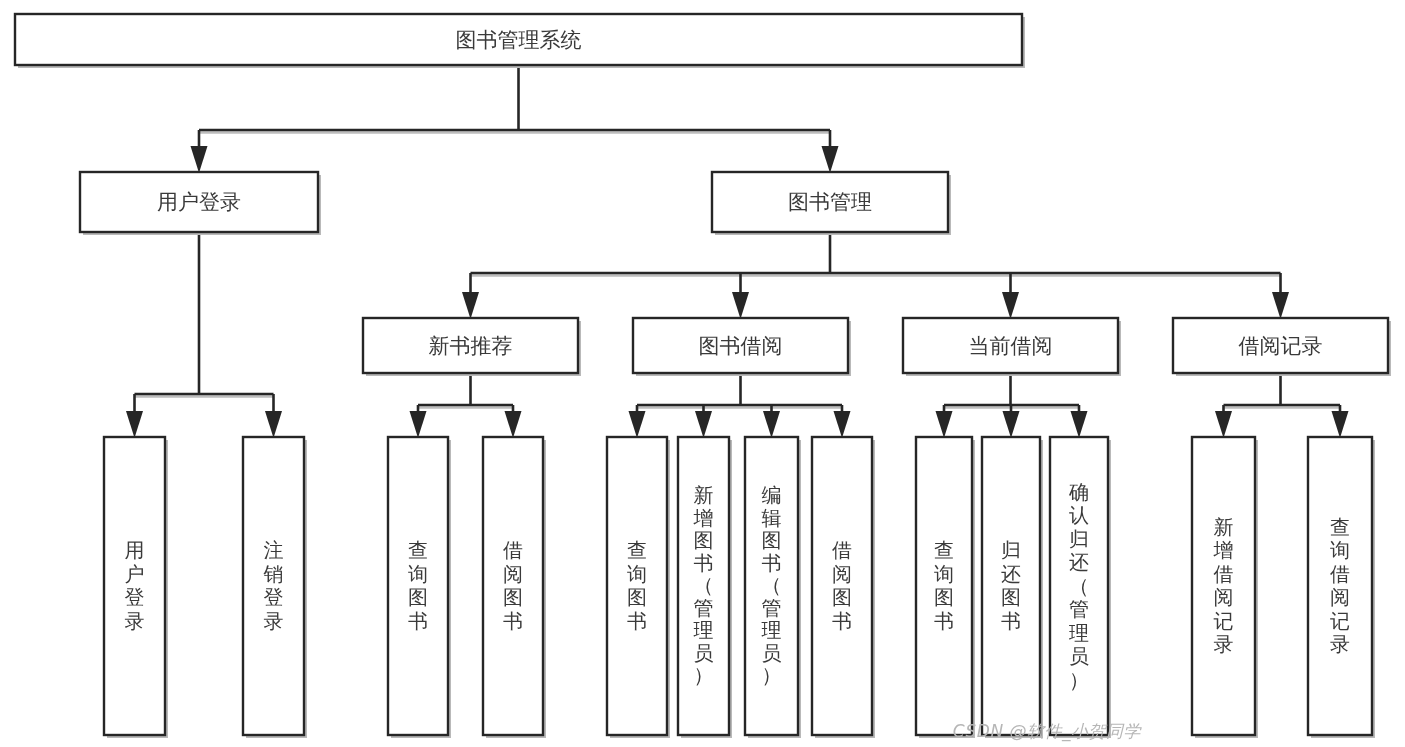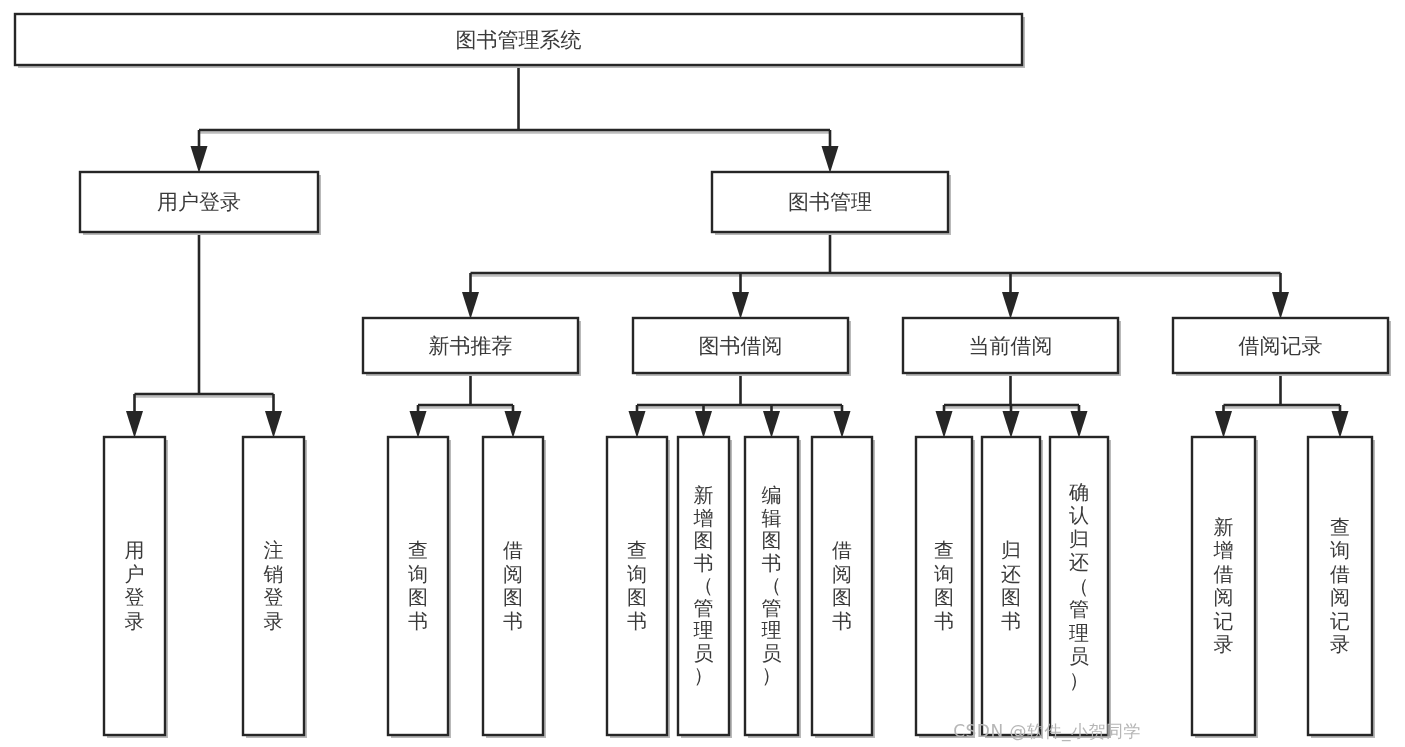--- a/index.html
+++ b/index.html
@@ -67,20 +67,21 @@
   .watermark {
     position: absolute;
     right: 14px;
     bottom: 4px;
     font-family: "DejaVu Sans", "Liberation Sans", sans-serif;
     font-size: 17px;
     color: #b6b6b6;
     letter-spacing: 0.5px;
     white-space: nowrap;
     pointer-events: none;
+    font-style: italic;
   }
 </style>
 </head>
 <body>
 
 <div id="diagram-root">
   <svg class="diagram-canvas" id="diagram-canvas" viewBox="0 0 1405 747" xmlns="http://www.w3.org/2000/svg">
       <g>
         <g>
           <path d="M 518.5 65 L 518.5 130" class="connector"></path>

